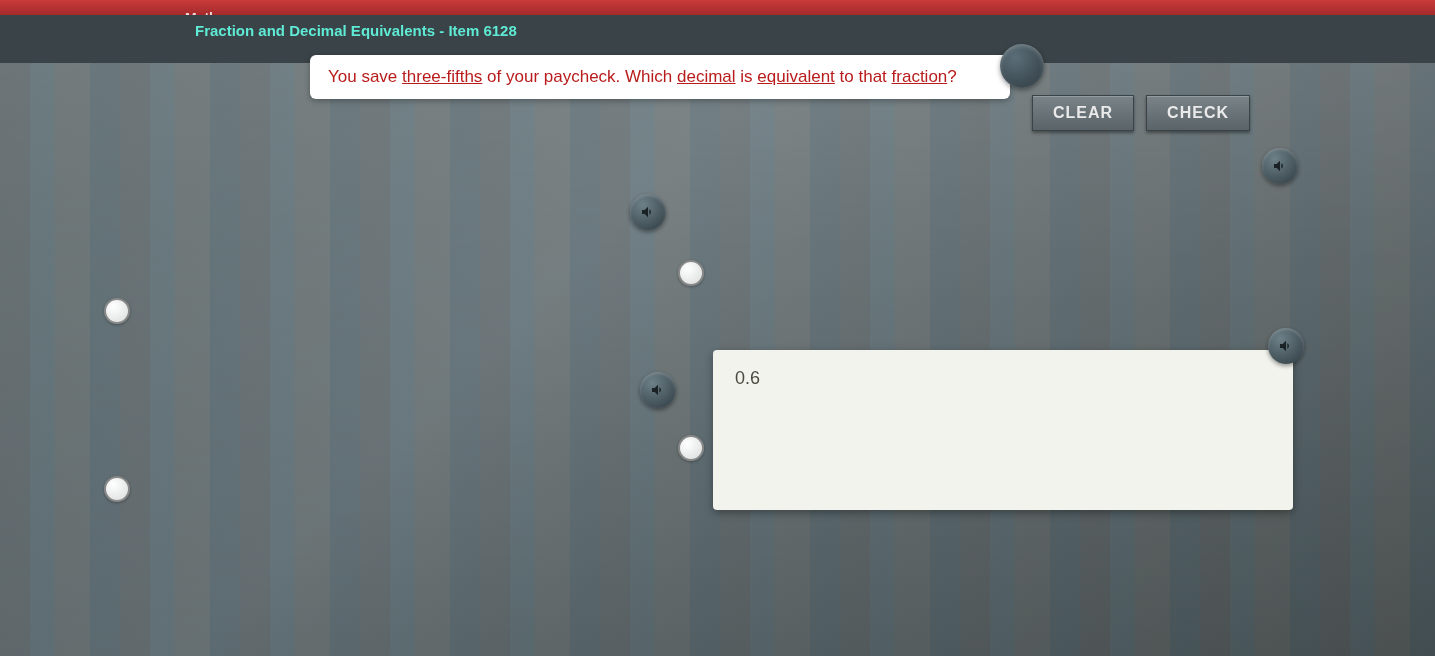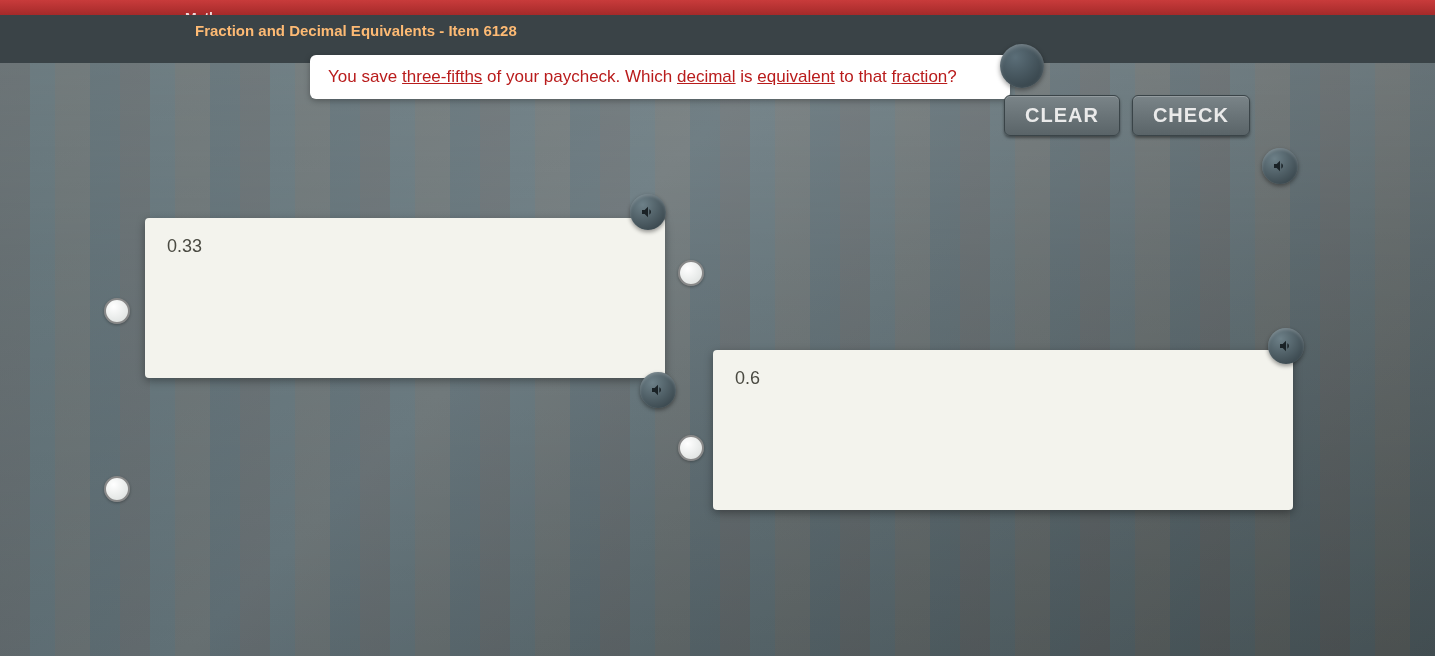--- a/index.html
+++ b/index.html
@@ -32,21 +32,21 @@
       left: 185px;
       color: #f0d8d8;
       font-size: 14px;
       font-weight: bold;
       z-index: 2;
     }
     .crumb-bar {
       position: relative;
       height: 48px;
       background: #3a4347;
-      color: #fdba74;
+      color: #5eead4;
       font-size: 15px;
       padding-left: 195px;
       line-height: 32px;
       font-weight: 600;
       z-index: 2;
     }
     .question-bar {
       position: absolute;
       top: 55px;
       left: 310px;
@@ -77,23 +77,23 @@
       top: 95px;
       right: 185px;
       display: flex;
       gap: 12px;
       z-index: 3;
     }
     .btn {
       background: linear-gradient(#7a8488, #5a6468);
       color: #eaeaea;
       border: 1px solid #3a4448;
-      border-radius: 6px;
+      border-radius: 0;
       padding: 8px 20px;
-      font-size: 20px;
+      font-size: 16px;
       font-weight: bold;
       letter-spacing: 1px;
       cursor: pointer;
       box-shadow: 0 2px 3px rgba(0,0,0,0.4), inset 0 1px 0 rgba(255,255,255,0.2);
     }
     .choices-area {
       position: absolute;
       top: 150px;
       left: 100px;
       right: 115px;
@@ -162,23 +162,20 @@
 <div class="speaker-large"></div>
 
 <div class="action-buttons">
   <button class="btn">CLEAR</button>
   <button class="btn">CHECK</button>
 </div>
 
 <div class="choices-area">
 
   <div class="radio a"></div>
-  <div class="choice a">
-    <span>0.33</span>
-  </div>
   <div class="speak-icon a">
     <svg viewBox="0 0 24 24">
         <path d="M3 9v6h4l5 5V4L7 9H3zm13.5 3a4.5 4.5 0 0 0-2.5-4v8a4.5 4.5 0 0 0 2.5-4z"></path>
       </svg>
   </div>
 
   <div class="radio b"></div>
   <div class="speak-icon b">
     <svg viewBox="0 0 24 24">
         <path d="M3 9v6h4l5 5V4L7 9H3zm13.5 3a4.5 4.5 0 0 0-2.5-4v8a4.5 4.5 0 0 0 2.5-4z"></path>

